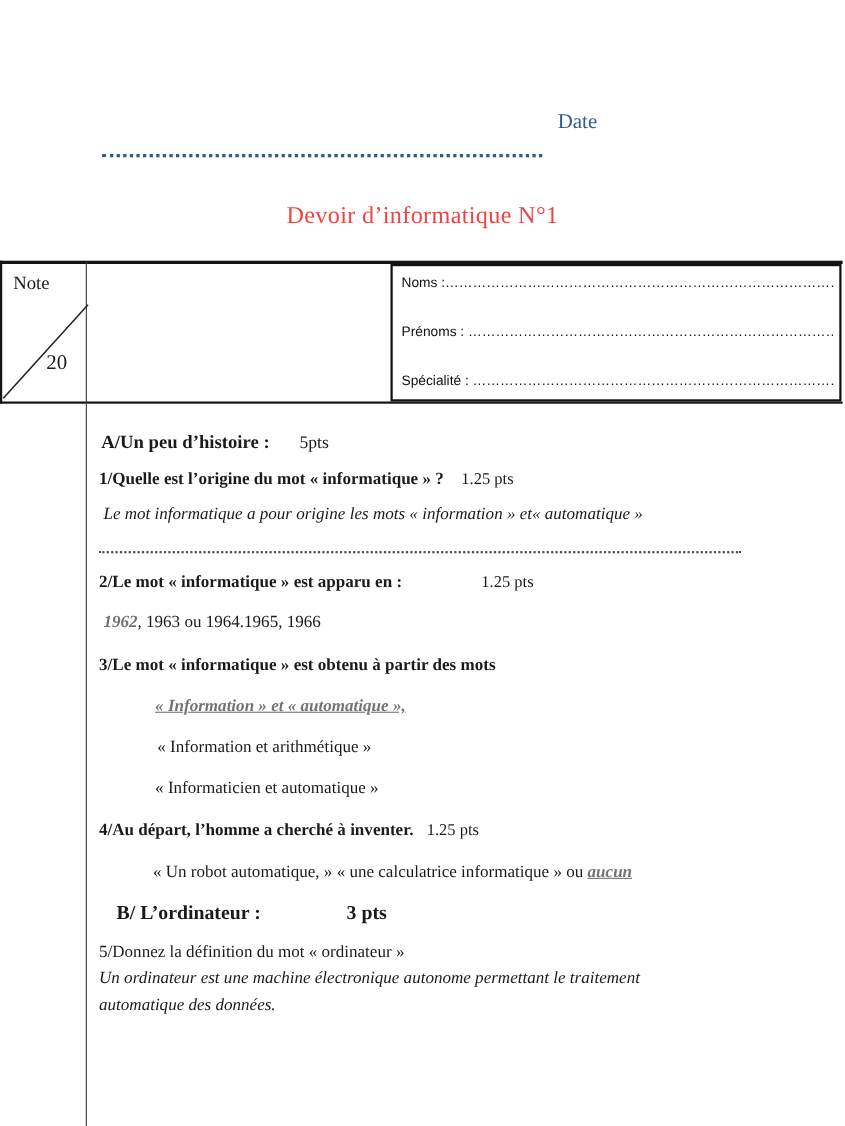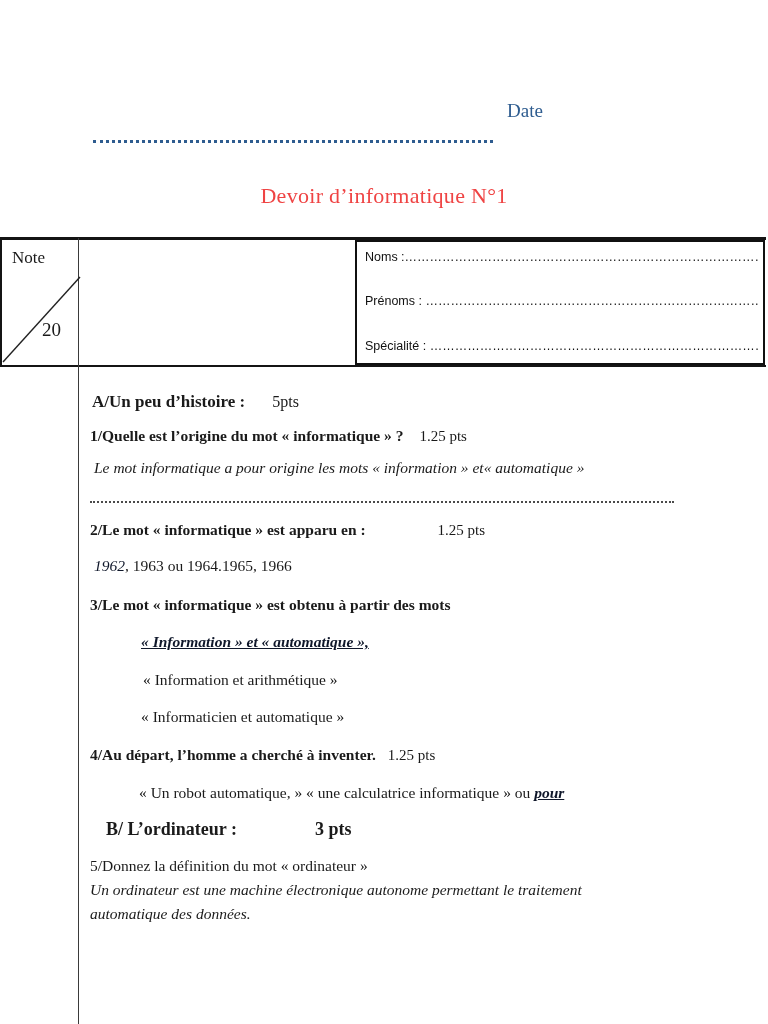--- a/index.html
+++ b/index.html
@@ -7,21 +7,21 @@
     position:relative;
     width:768px;height:1024px;
     background:#ffffff;
     overflow:hidden;
     font-family:"Liberation Serif","DejaVu Serif",serif;
     color:#1a1a1a;
   }
   .abs{position:absolute;}
   .bold{font-weight:bold;}
   .it{font-style:italic;}
-  .red{color:#0f172a;}
+  .red{color:#737373;font-weight:bold;}
   .under{text-decoration:underline;}
   .blue{color:#2e5c8f;}
 
   .date-label{left:507px;top:100px;font-size:19px;}
   .blue-dotted{left:93px;top:127px;width:400px;height:13px;border-bottom:3px dotted #2e5c8f;}
   .page-title{left:0;top:183px;width:768px;text-align:center;font-size:22px;letter-spacing:.3px;color:#ef4444;}
 
   .tbl-top{left:0;top:237px;width:766px;height:0;border-top:3px solid #141414;}
   .tbl-left{left:0;top:237px;height:130px;width:0;border-left:2.5px solid #141414;}
   .tbl-bottom{left:0;top:365px;width:766px;height:0;border-top:2.5px solid #141414;}
@@ -114,21 +114,21 @@
 
   <div class="abs content-line bold q3">3/Le mot « informatique » est obtenu à partir des mots</div>
   <div class="abs content-line bold it red under opt1">« Information » et « automatique »,</div>
   <div class="abs content-line opt2">« Information et arithmétique »</div>
   <div class="abs content-line opt3">« Informaticien et automatique »</div>
 
   <div class="abs content-line q4">
     <span class="bold">4/Au départ, l’homme a cherché à inventer.</span><span class="pts">1.25 pts</span>
   </div>
   <div class="abs content-line ans4">
-    <span>« Un robot automatique, » « une calculatrice informatique » ou </span><span class="it bold red under">pour</span>
+    <span>« Un robot automatique, » « une calculatrice informatique » ou </span><span class="it bold red under">aucun</span>
   </div>
 
   <div class="abs content-line b-heading">
     <span class="bold sec-heading-b">B/ L’ordinateur :</span><span class="bold ptsb">3 pts</span>
   </div>
   <div class="abs content-line q5">5/Donnez la définition du mot « ordinateur »</div>
   <div class="abs it ans5">Un ordinateur est une machine électronique autonome permettant le traitement automatique des données.</div>
 
 </div>
 

